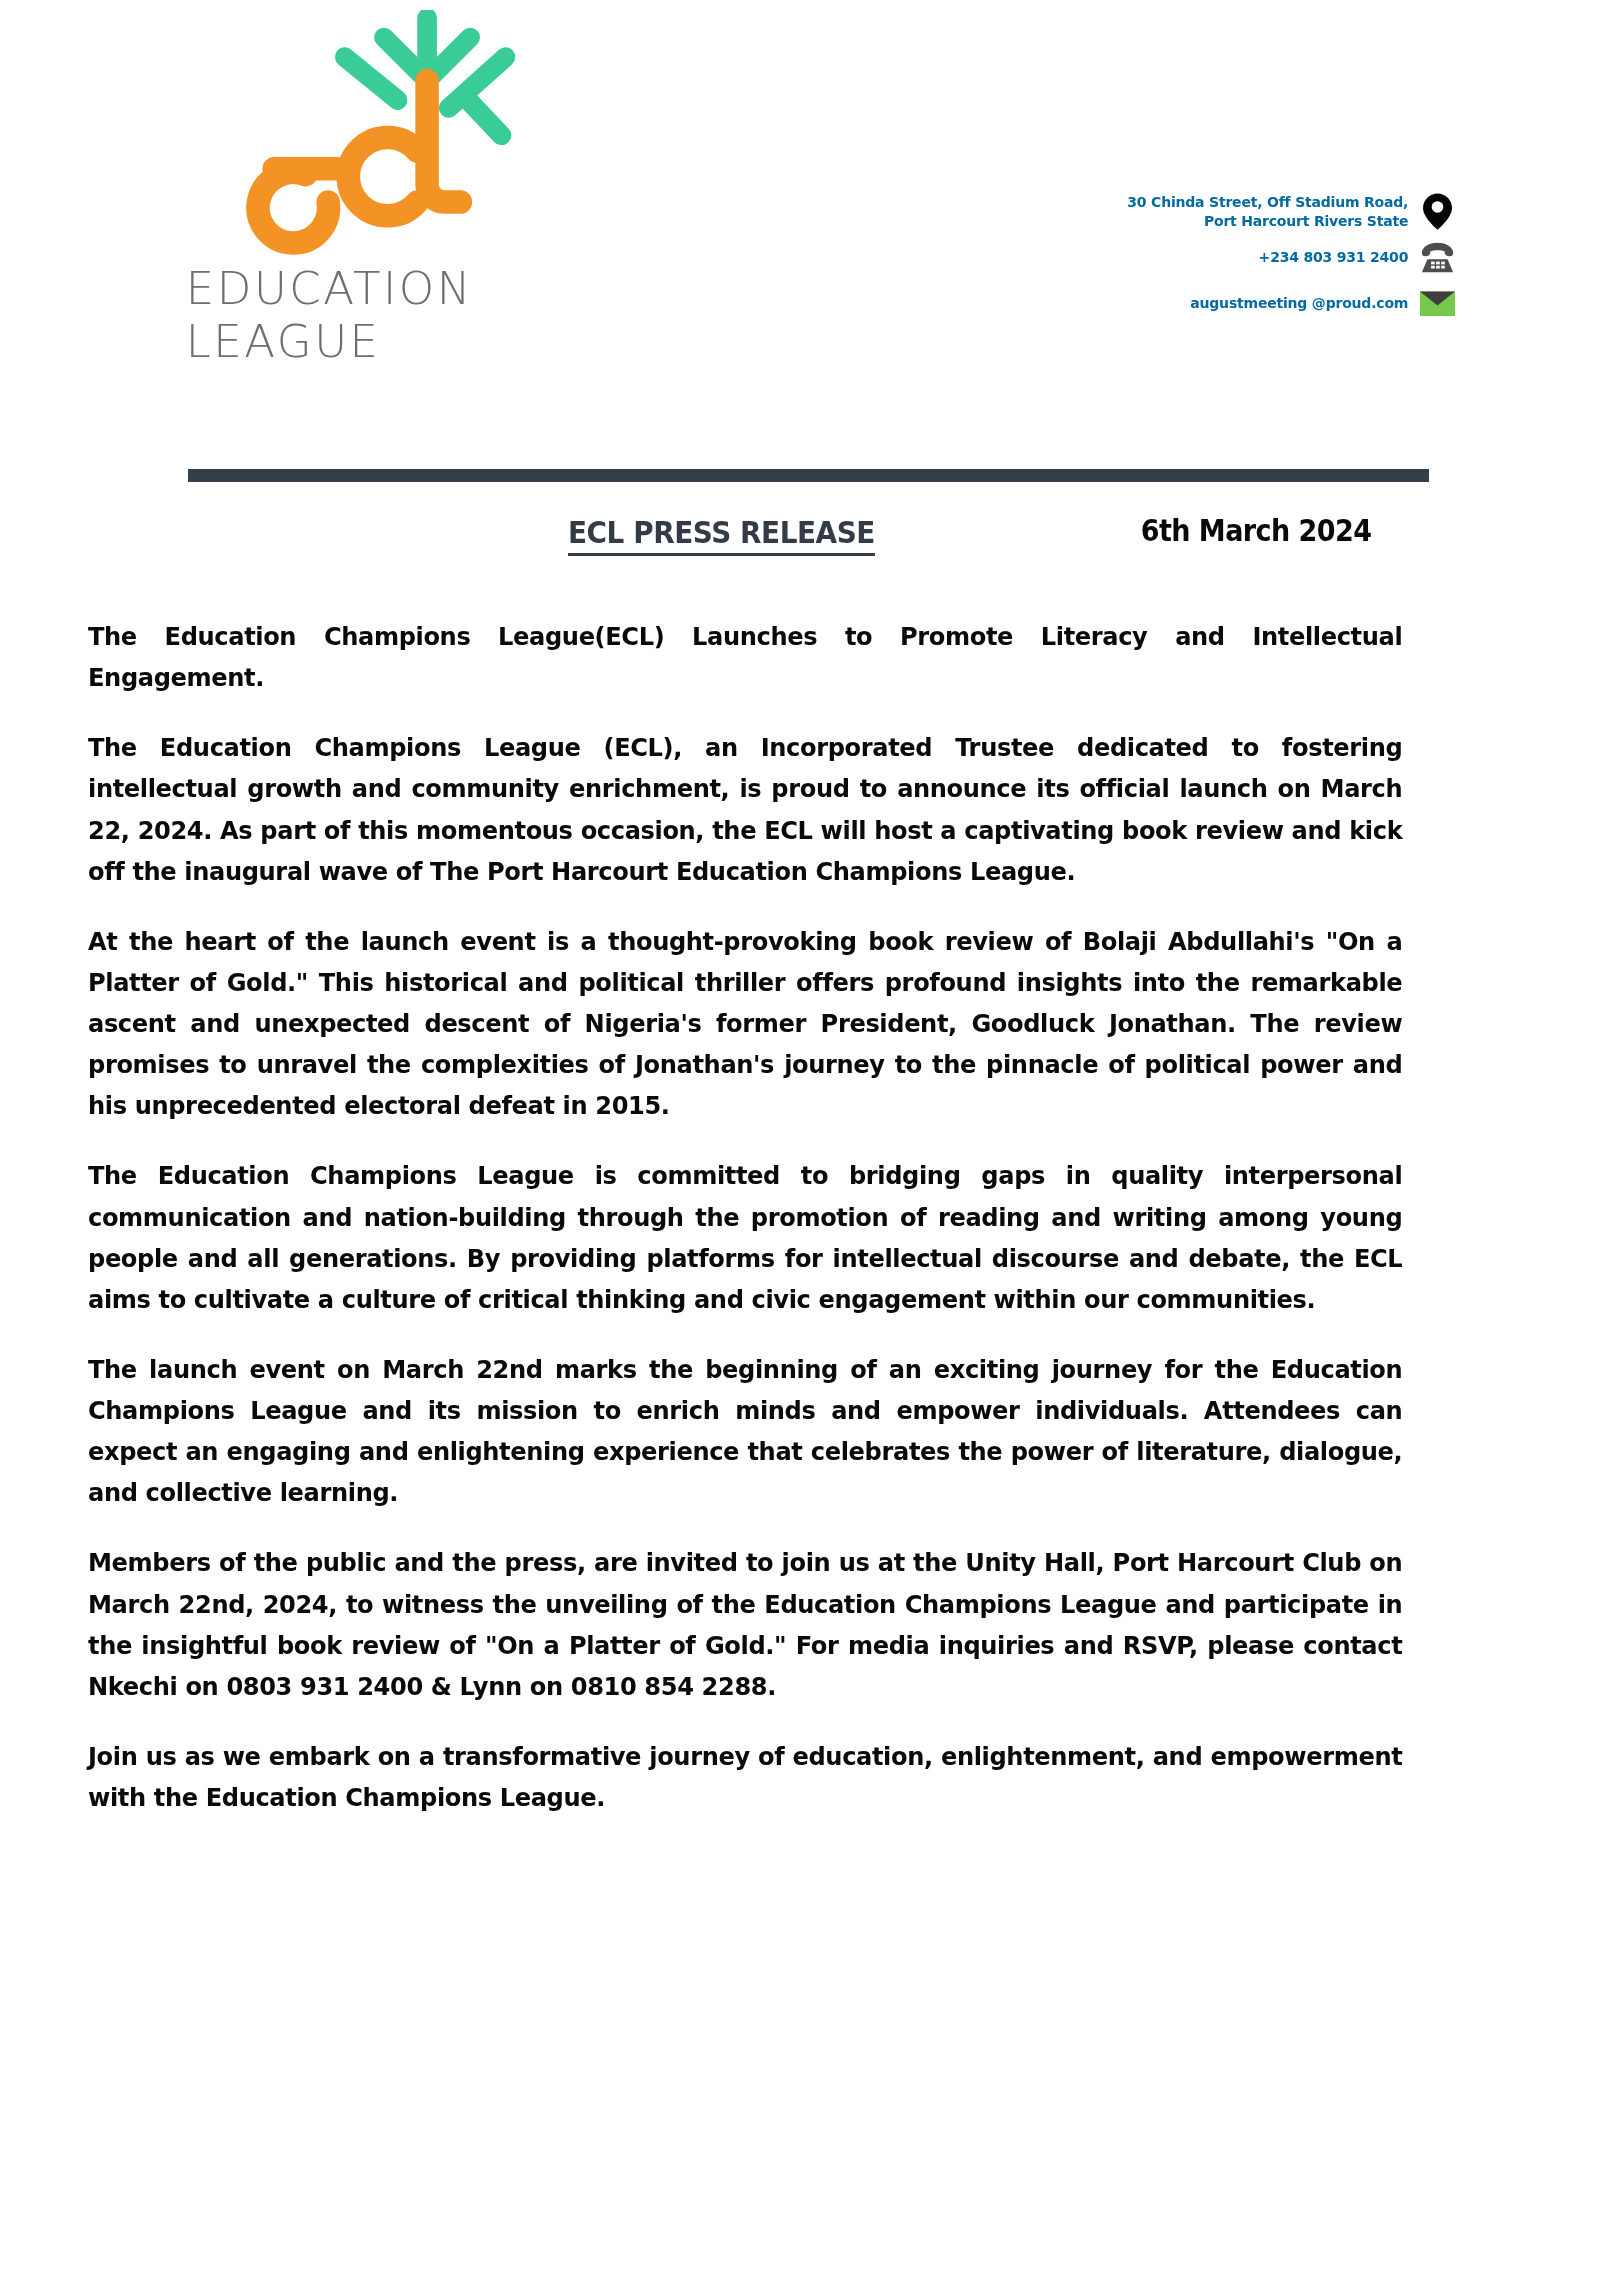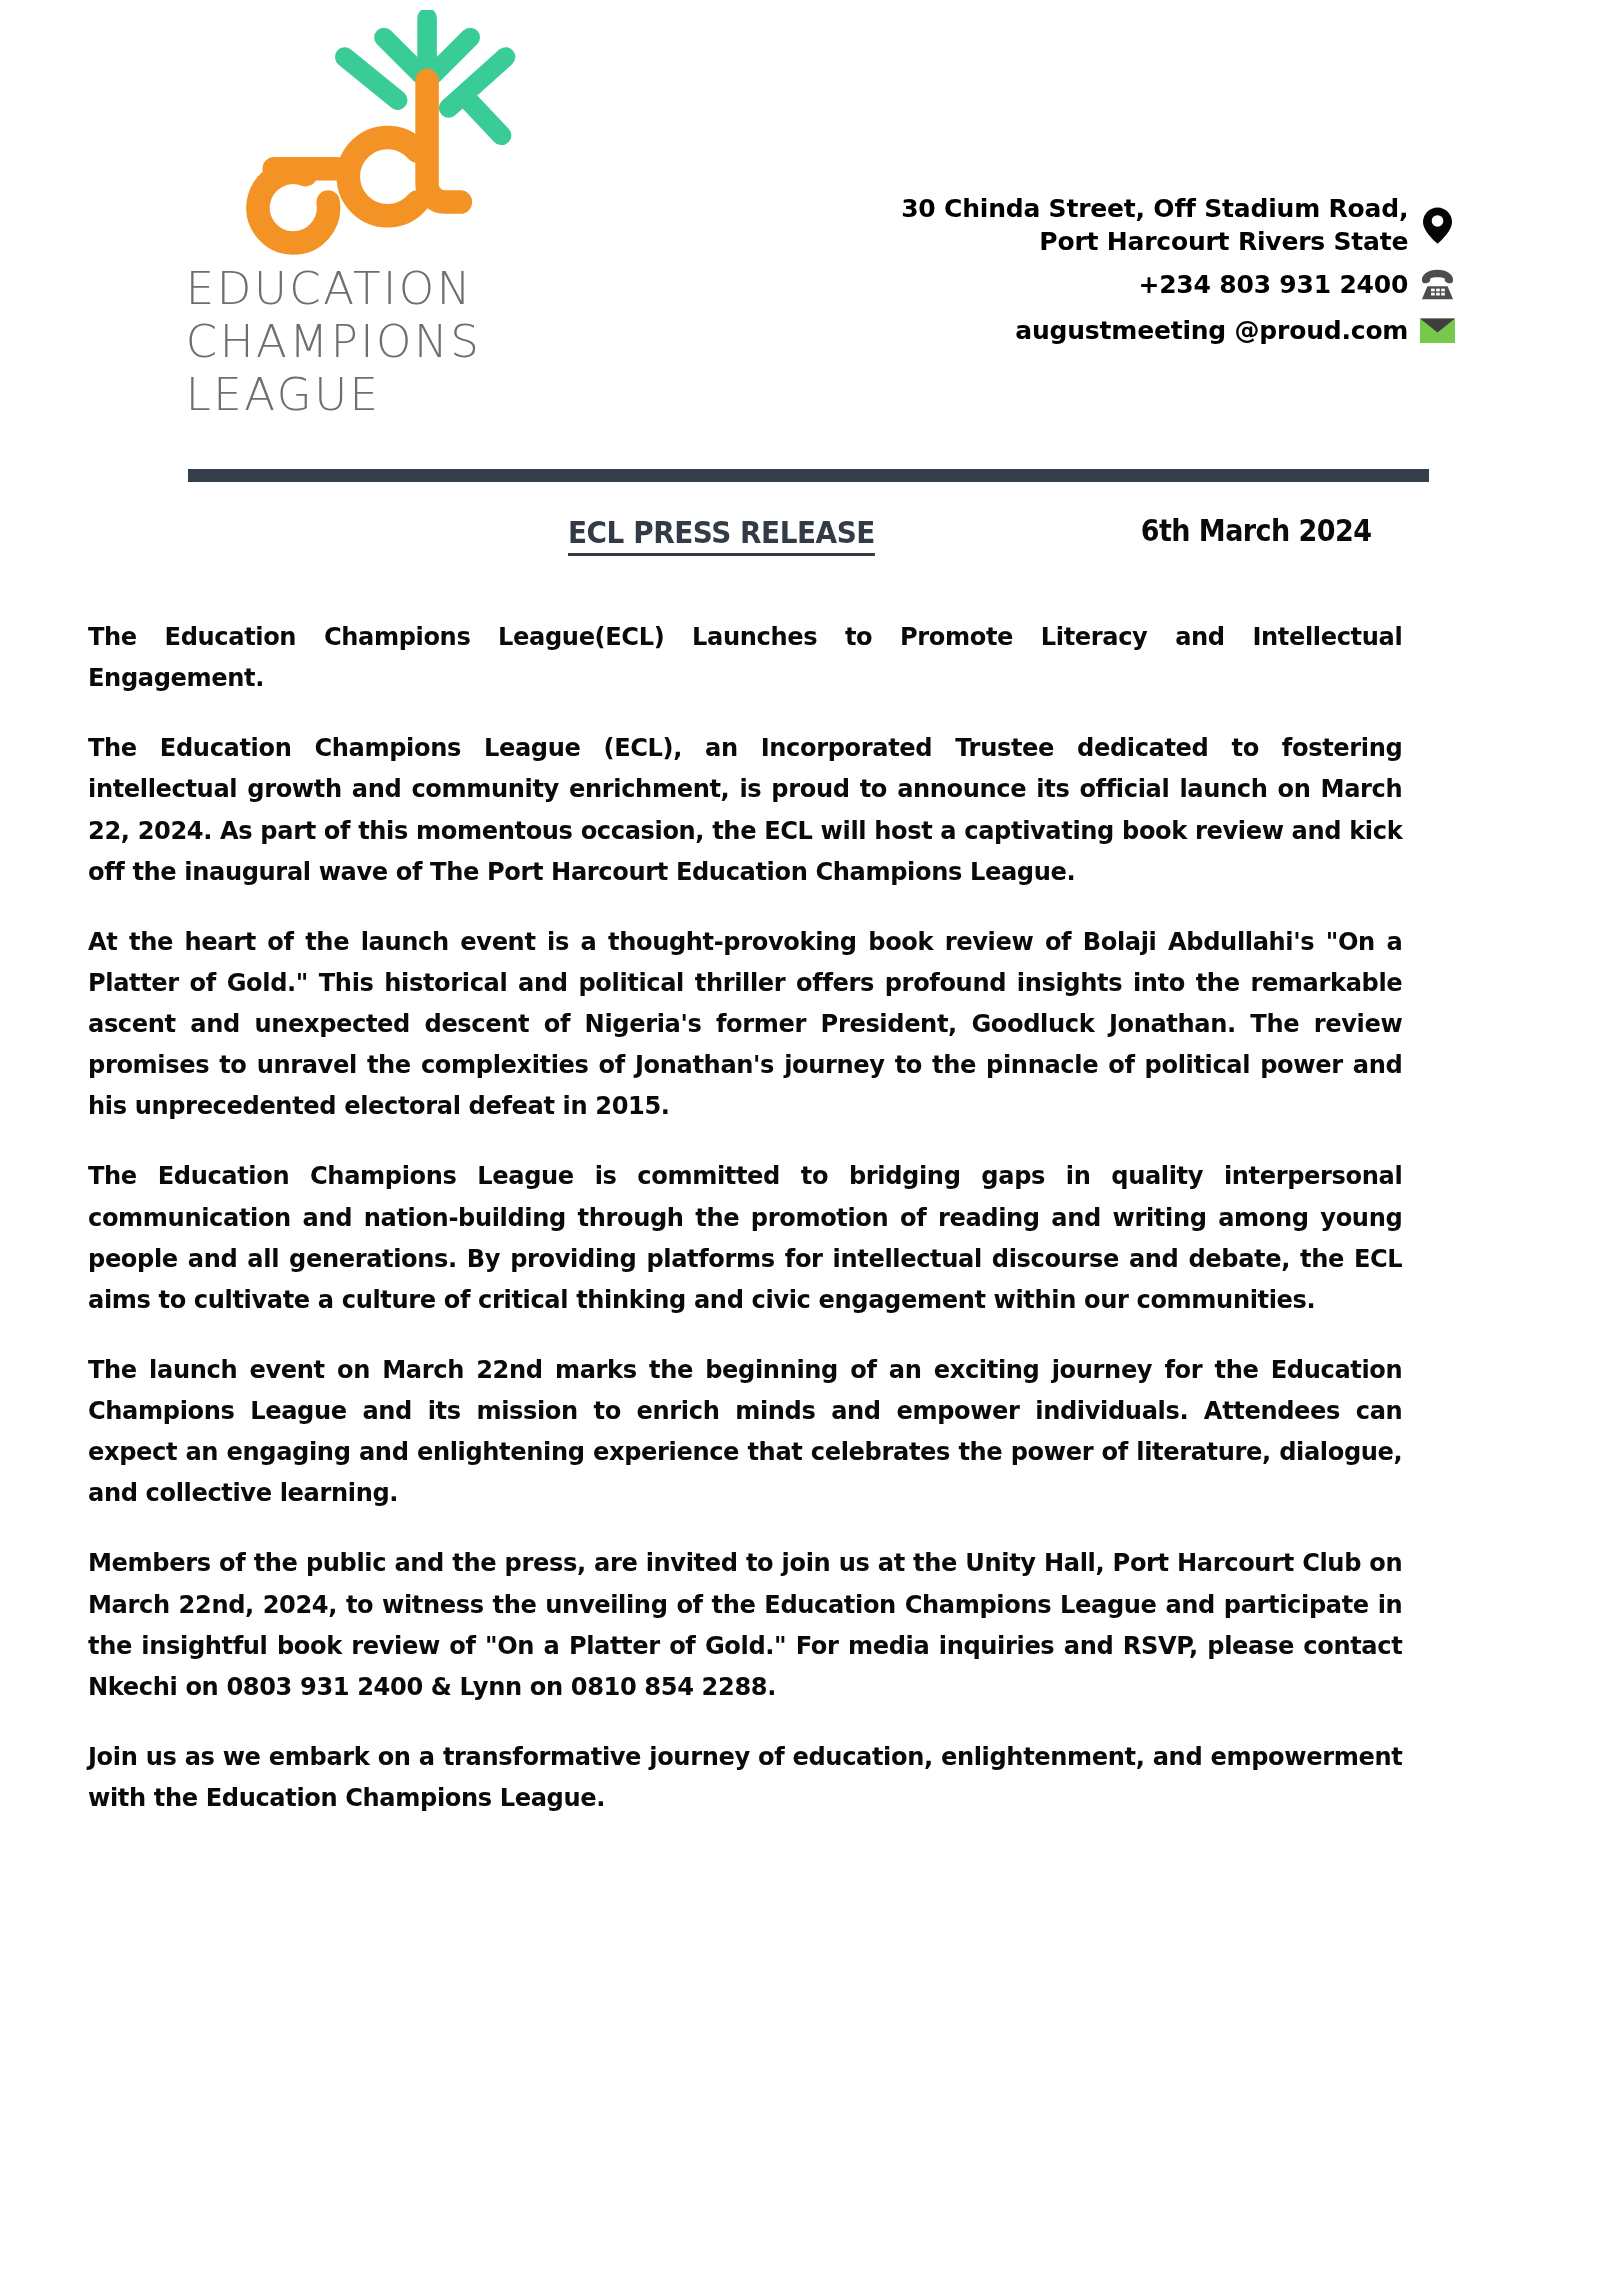--- a/index.html
+++ b/index.html
@@ -64,23 +64,23 @@
     text-align: right;
   }
   .contact-row {
     display: flex;
     align-items: center;
     justify-content: flex-end;
     margin-bottom: 6.9px;
   }
   .contact-text {
     font-family: "DejaVu Sans", sans-serif;
-    font-size: 25px;
-    font-weight: bold;
-    color: #000000;
+    font-size: 14px;
+    font-weight: bold;
+    color: #0369a1;
     line-height: 1.33;
     text-align: right;
     letter-spacing: -0.2px;
   }
   .contact-text.url {
     color: #0a0a0a;
     font-size: 21px;
   }
   .contact-icon {
     width: 39px;
@@ -192,21 +192,20 @@
           <g fill="none" stroke="#F39325" stroke-width="24" stroke-linecap="round">
             <path d="M 72 168 A 36 36 0 1 0 95 196"></path>
             <line x1="40" y1="162" x2="104" y2="162"></line>
             <path d="M 186 144 A 40 40 0 1 0 186 196"></path>
             <path d="M 196 72 L 196 178 A 18 18 0 0 0 214 196 L 230 196"></path>
           </g>
         </svg>
       </div>
       <div class="logo-wordmark">
         <div>EDUCATION</div>
-        <div>CHAMPIONS</div>
         <div>LEAGUE</div>
       </div>
     </div>
 
     <div class="contact">
 
       <div class="contact-row">
         <div class="contact-text">
           <div>30 Chinda Street, Off Stadium Road,</div>
           <div>Port Harcourt Rivers State</div>

